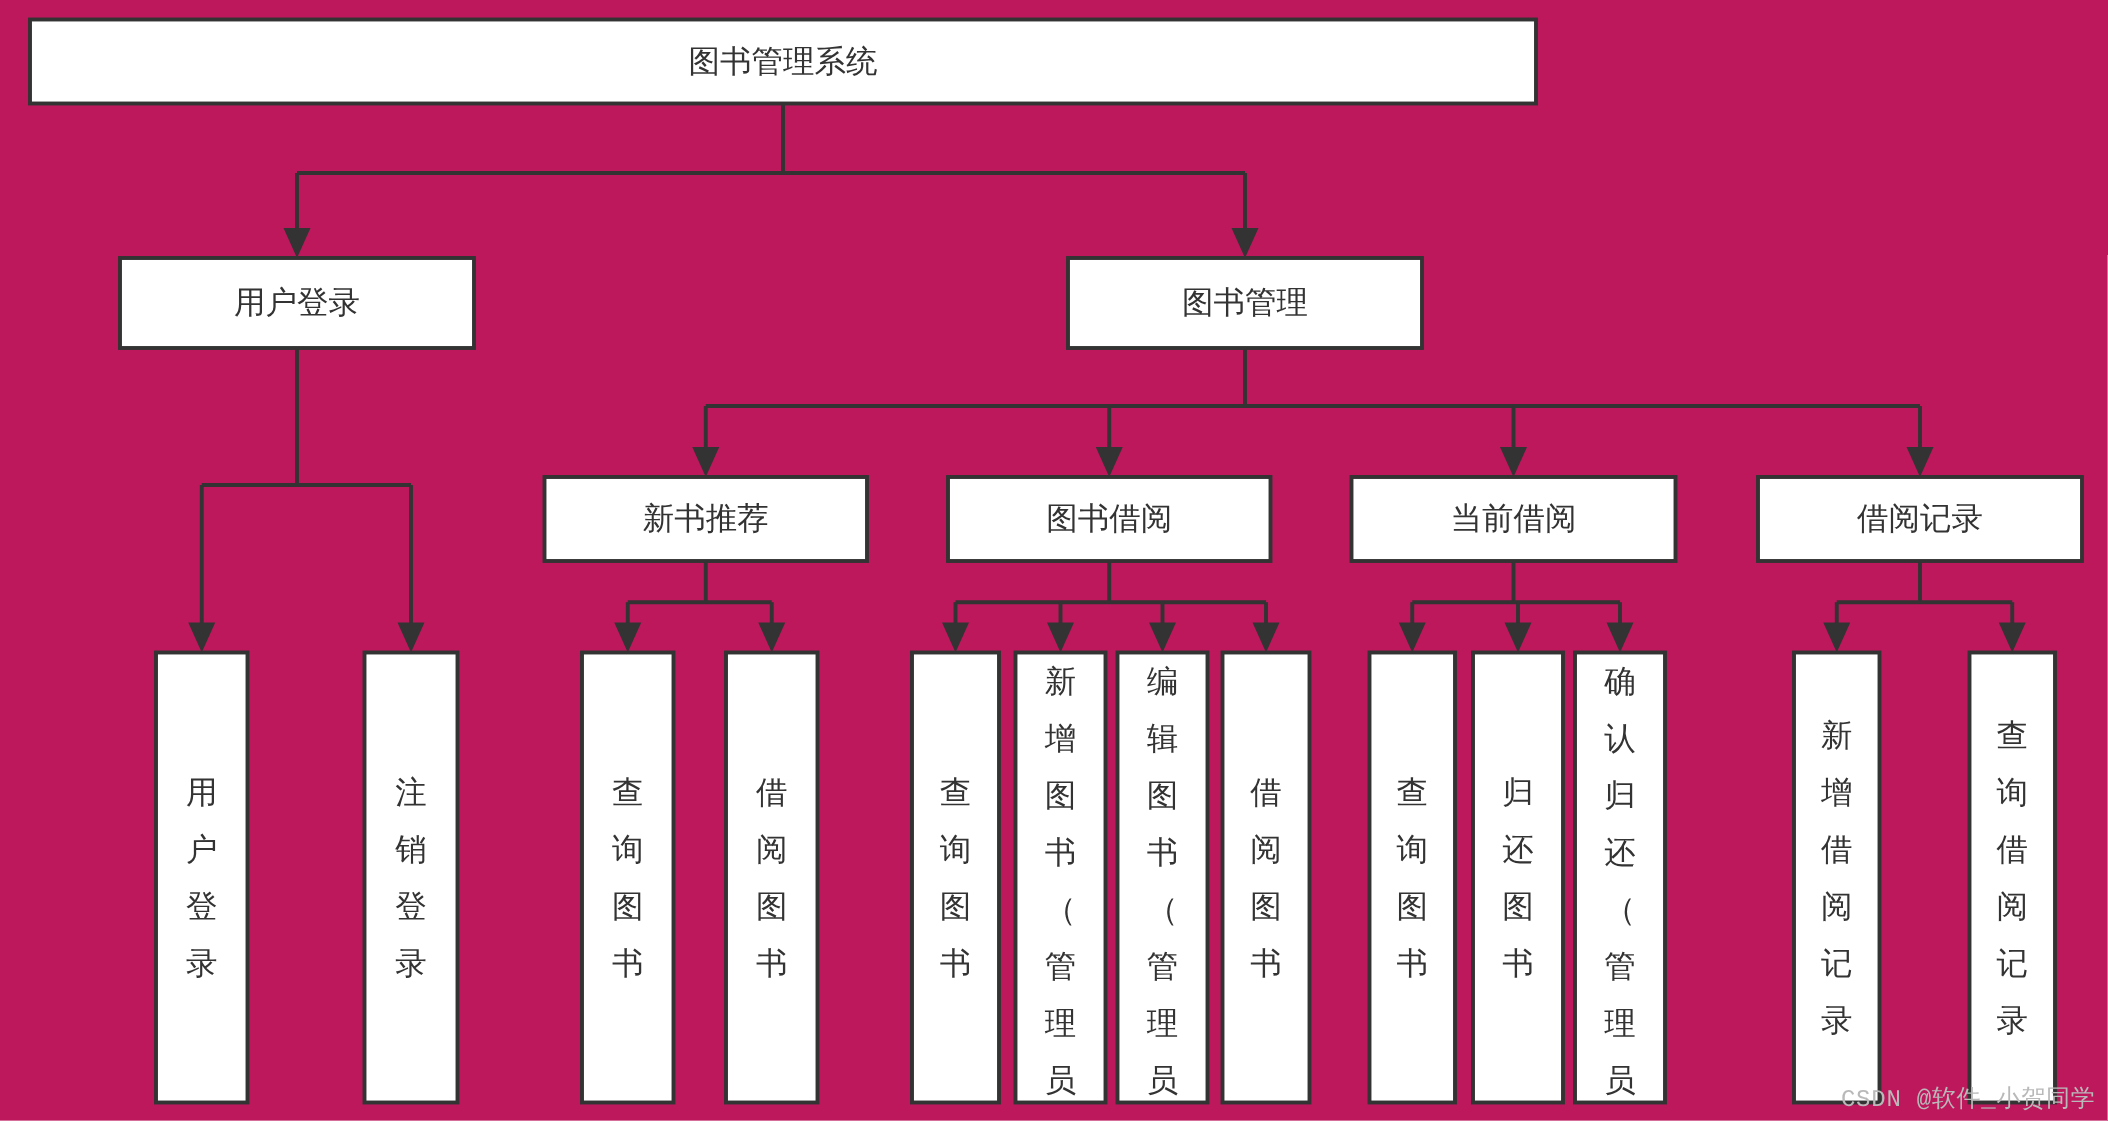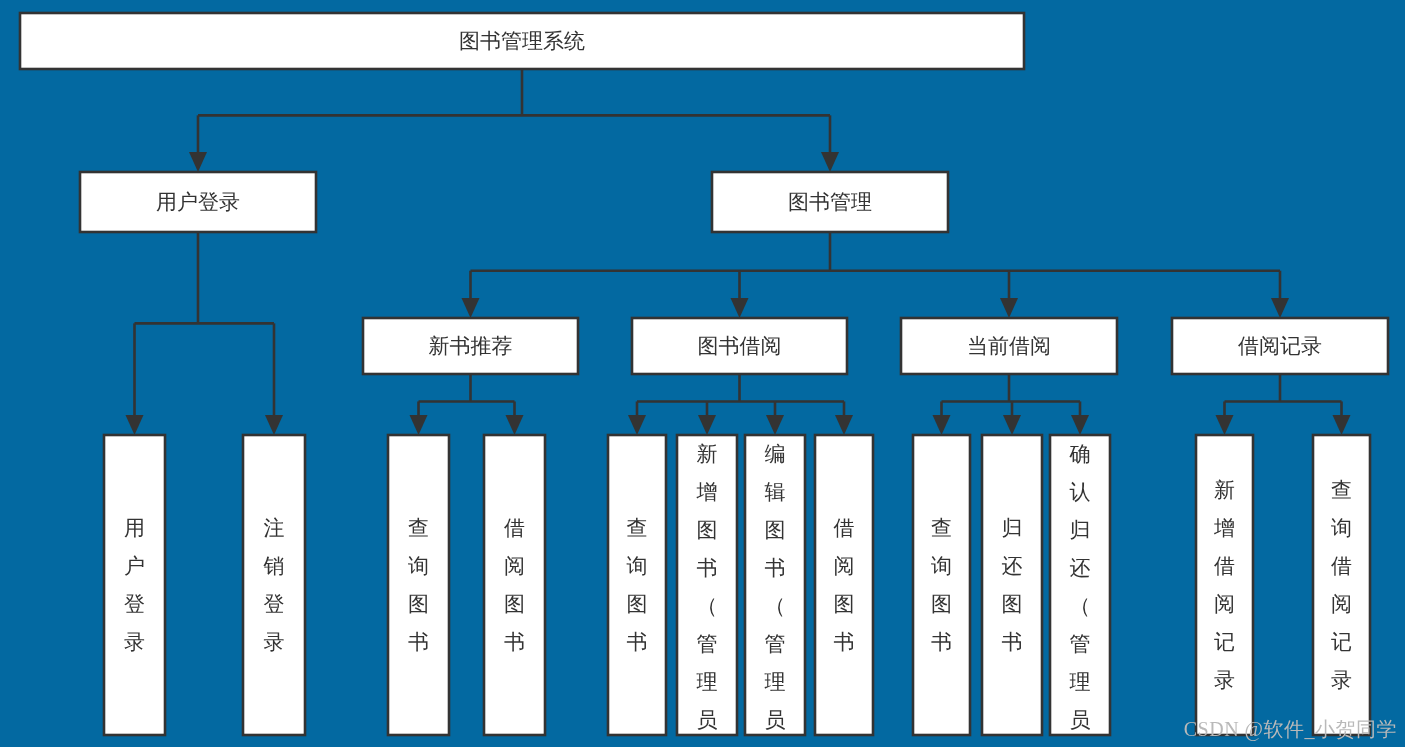--- a/index.html
+++ b/index.html
@@ -10,21 +10,21 @@
   body {
     width: 1405px;
     height: 747px;
     overflow: hidden;
     font-family: "DejaVu Sans", "Liberation Sans", sans-serif;
   }
   #diagram-root {
     position: relative;
     width: 1405px;
     height: 747px;
-    background: #0369a1;
+    background: #be185d;
   }
   svg#flowchart {
     position: absolute;
     left: 0;
     top: 0;
     width: 1405px;
     height: 747px;
   }
   .node-rect {
     fill: #ffffff;
@@ -51,22 +51,22 @@
     stroke-linecap: butt;
   }
   .arrow-head {
     fill: #333333;
   }
   .watermark {
     position: absolute;
     right: 8px;
     bottom: 4px;
     color: #b9b9b9;
-    font-size: 20px;
-    font-family: Liberation Serif, serif;
+    font-size: 16px;
+    font-family: Liberation Mono, monospace;
     letter-spacing: 0.5px;
     white-space: nowrap;
     user-select: none;
   }
 </style>
 </head>
 <body>
 
 <div id="diagram-root">
   <svg id="flowchart" viewBox="0 0 1405 747">

